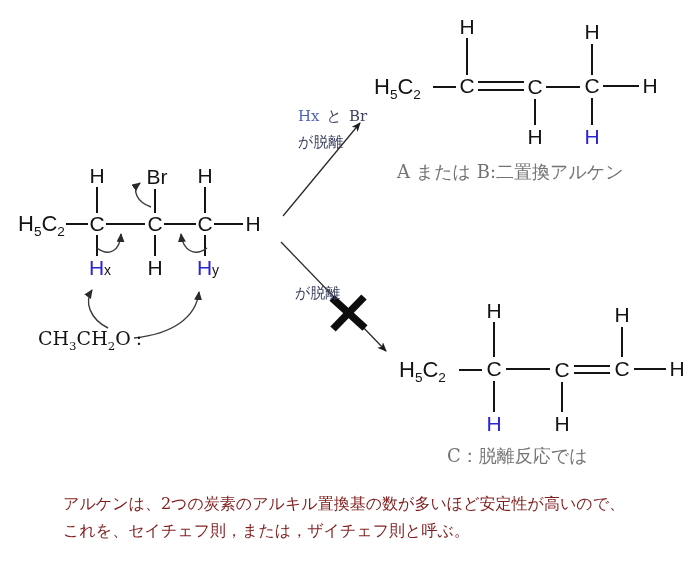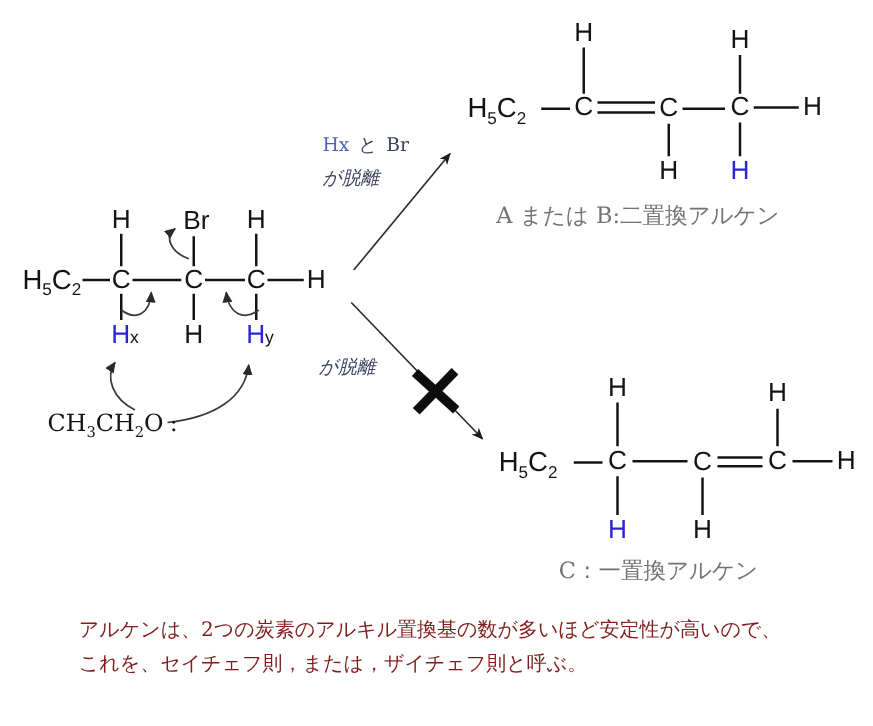--- a/index.html
+++ b/index.html
@@ -8,25 +8,25 @@
   svg.layer{position:absolute;left:0;top:0;width:698px;height:581px;}
   .atom{position:absolute;transform:translate(-50%,-50%);font:21px "Liberation Sans",sans-serif;
         color:#141414;white-space:nowrap;letter-spacing:0;}
   .formula{position:absolute;transform:translate(0,-50%);font:22px "Liberation Sans",sans-serif;
         color:#141414;white-space:nowrap;}
   .formula sub, .serifformula sub{font-size:0.62em;}
   .serifformula{position:absolute;transform:translate(0,-50%);font:19px "DejaVu Serif",serif;
         color:#141414;white-space:nowrap;text-align:right;}
   .blue{color:#2a24d8;}
   .hsub{font-size:14px;color:#141414;}
-  .pathlabel{position:absolute;font:15px "DejaVu Serif",serif;line-height:26px;white-space:nowrap;}
+  .pathlabel{position:absolute;font:15px "DejaVu Serif",serif;line-height:26px;white-space:nowrap;margin-left:40px;}
   .pathlabel .subj{color:#5062b8;margin-right:7px;}
   .pathlabel .conn{color:#3c415f;margin-right:7px;}
   .pathlabel .part{color:#3c415f;}
-  .pathlabel .act{color:#3c415f;font-style:italic;}
+  .pathlabel .act{color:#3c415f;}
   .prodlabel{position:absolute;font:18px "DejaVu Serif",serif;color:#737373;white-space:nowrap;}
   .note{position:absolute;left:63px;top:490px;font:16px "DejaVu Serif",serif;color:#7f1d1d;
         line-height:27px;white-space:nowrap;}
   .lp{margin-left:5px;}
 </style>
 </head>
 <body>
 
 <div id="canvas">
 
@@ -139,20 +139,20 @@
 
   <span class="atom" style="left:494px;top:369px">C</span>
   <span class="atom" style="left:562px;top:370px">C</span>
   <span class="atom" style="left:622px;top:369px">C</span>
   <span class="atom" style="left:677px;top:369px">H</span>
   <span class="atom" style="left:494px;top:311px">H</span>
   <span class="atom blue" style="left:494px;top:424px">H</span>
   <span class="atom" style="left:562px;top:424px">H</span>
   <span class="atom" style="left:622px;top:315px">H</span>
 
-  <span class="prodlabel" style="left:447px;top:444px">C：一置換アルケン</span>
+  <span class="prodlabel" style="left:447px;top:444px">C：脱離反応では</span>
 
   <div class="note">
     <div>アルケンは、2つの炭素のアルキル置換基の数が多いほど安定性が高いので、</div>
     <div>これを、セイチェフ則，または，ザイチェフ則と呼ぶ。</div>
   </div>
 
 </div>
 
 </body></html>

